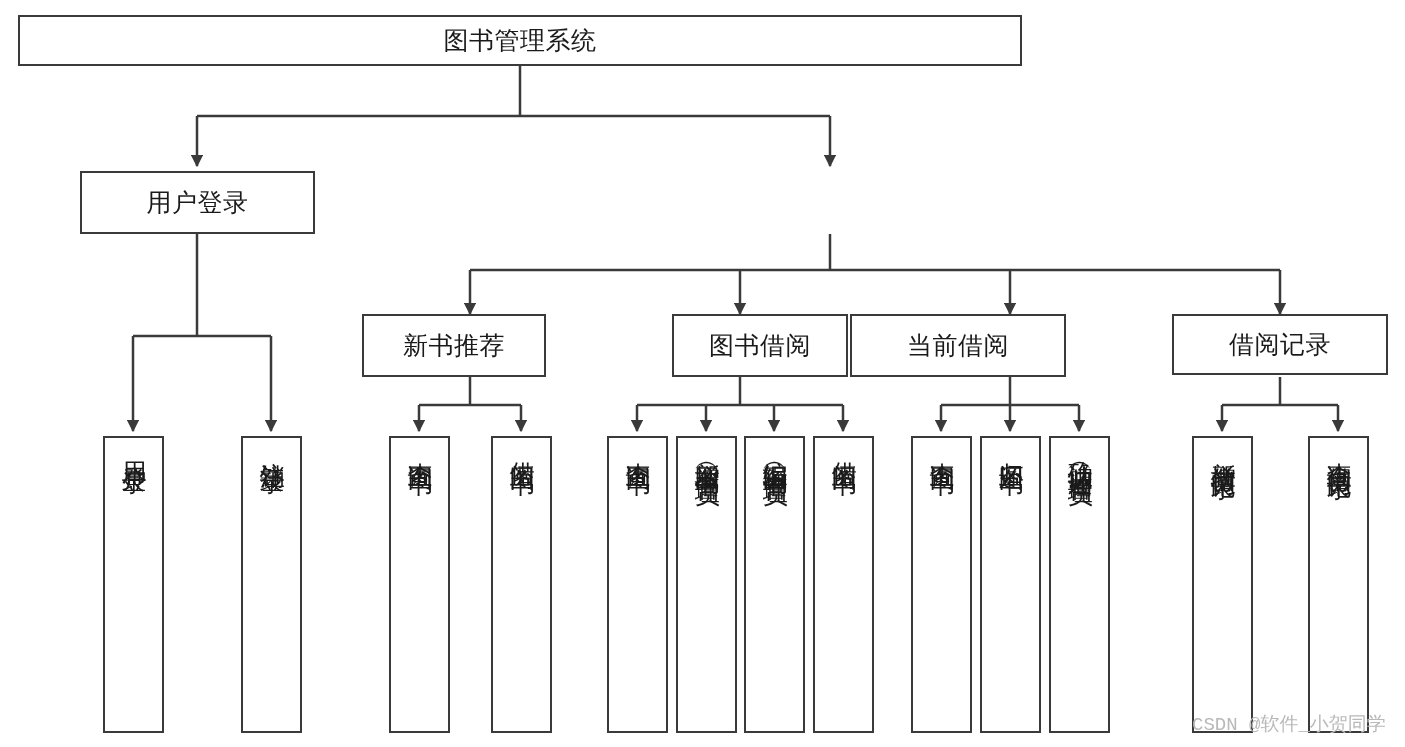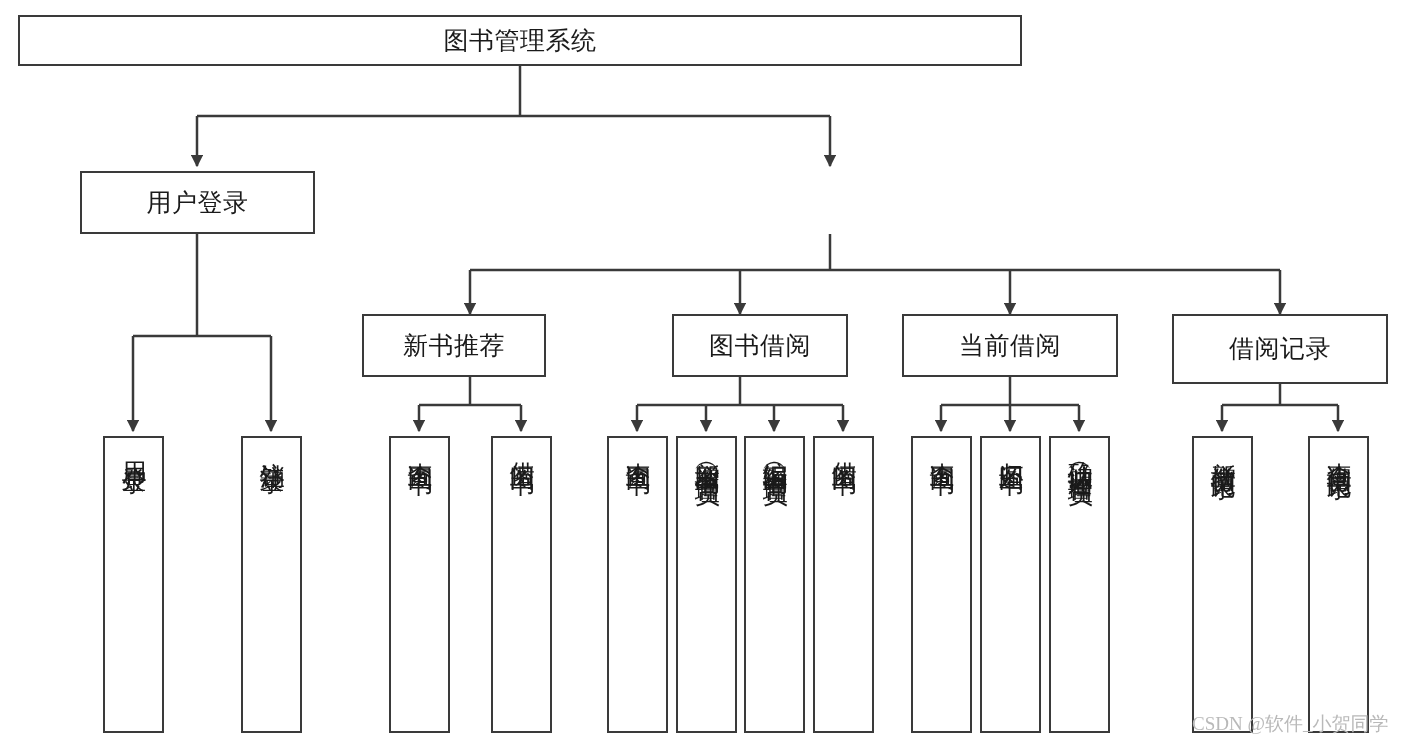--- a/index.html
+++ b/index.html
@@ -63,21 +63,21 @@
     height: 747px;
     pointer-events: none;
   }
   .watermark {
     position: absolute;
     left: 1192px;
     top: 711px;
     font-size: 19px;
     color: #b9b9b9;
     white-space: nowrap;
-    font-family: Liberation Serif, serif;
+    font-family: Liberation Mono, monospace;
   }
 </style>
 </head>
 <body>
 
 <div id="canvas">
 
   <svg class="edges" viewBox="0 0 1405 747" width="1405" height="747" xmlns="http://www.w3.org/2000/svg">
     <defs>
       <marker id="arrow" viewBox="0 0 10 10" refX="9" refY="5" markerWidth="5" markerHeight="5" orient="auto-start-reverse">
@@ -137,24 +137,24 @@
   <div class="node horiz" style="left:80px; top:171px; width:235px; height:63px;">
     <span class="node-label">用户登录</span>
   </div>
 
   <div class="node horiz" style="left:362px; top:314px; width:184px; height:63px;">
     <span class="node-label">新书推荐</span>
   </div>
   <div class="node horiz" style="left:632px; top:314px; width:176px; height:63px;margin-left:40px;">
     <span class="node-label">图书借阅</span>
   </div>
-  <div class="node horiz" style="left:902px; top:314px; width:216px; height:63px;">
+  <div class="node horiz" style="left:850px; top:314px; width:216px; height:63px;">
     <span class="node-label">当前借阅</span>
   </div>
-  <div class="node horiz" style="left:1172px; top:314px; width:216px; height:70px;">
+  <div class="node horiz" style="left:1172px; top:314px; width:216px; height:61px;">
     <span class="node-label">借阅记录</span>
   </div>
 
   <div class="node vert" style="left:103px; top:436px; width:61px; height:297px;">
     <span class="node-label">用户登录</span>
   </div>
   <div class="node vert" style="left:241px; top:436px; width:61px; height:297px;">
     <span class="node-label">注销登录</span>
   </div>
 

